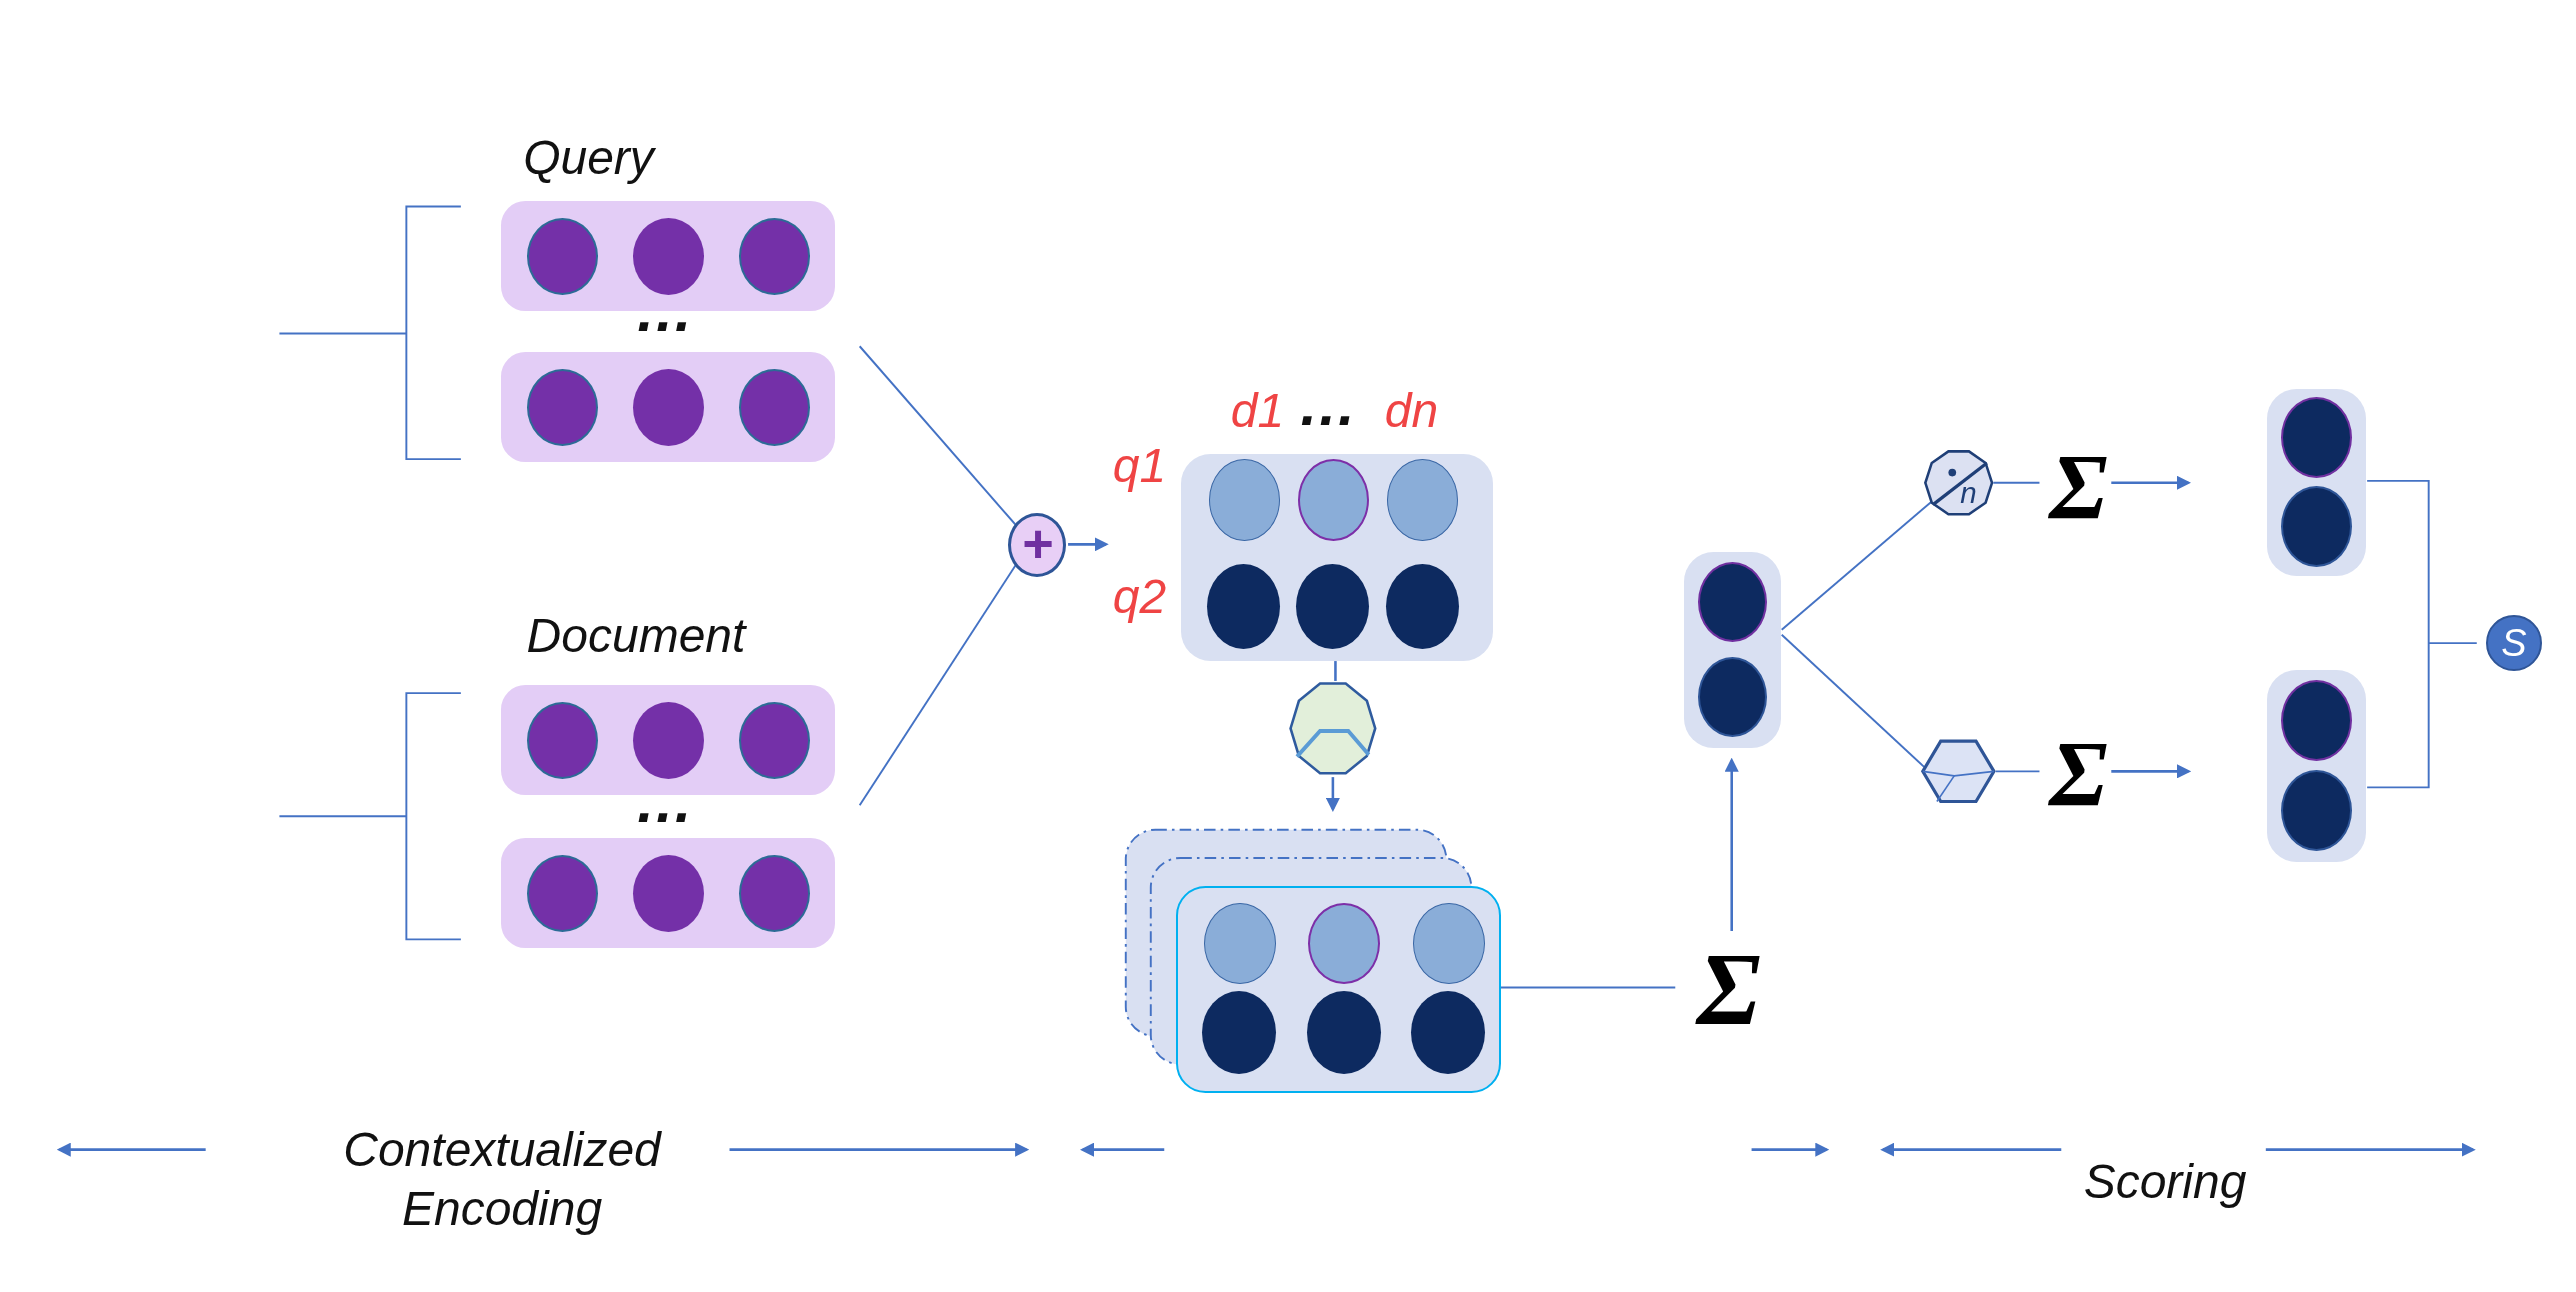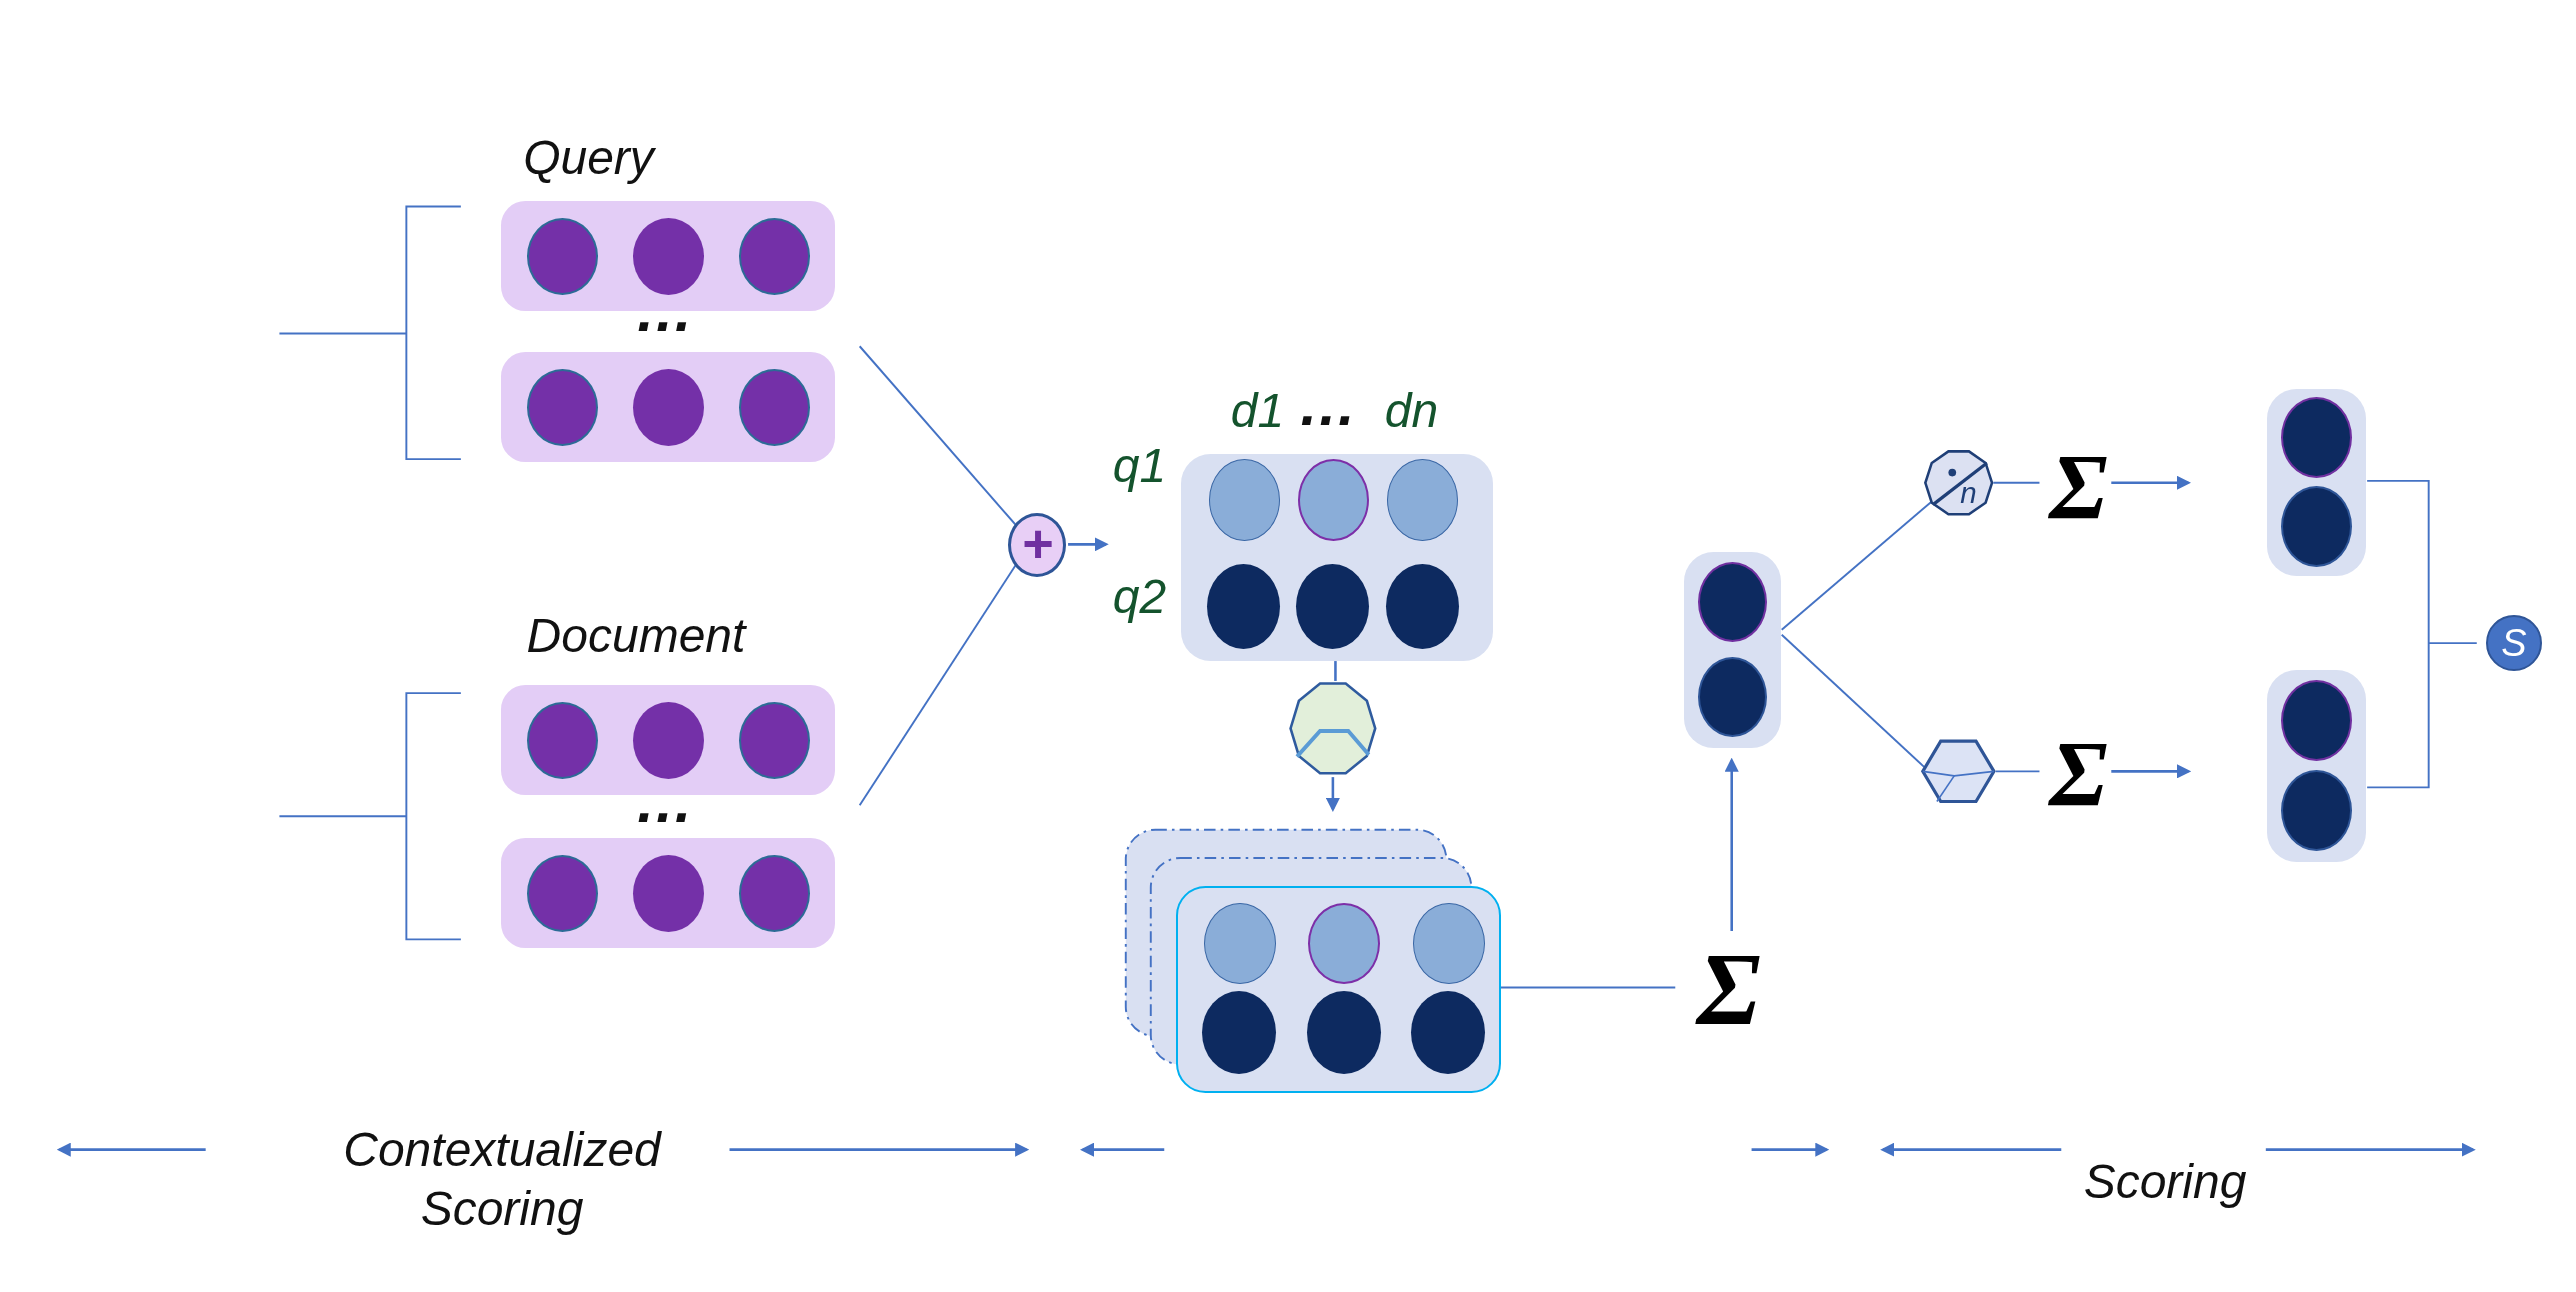--- a/index.html
+++ b/index.html
@@ -4,21 +4,21 @@
 <style>
   html,body{margin:0;padding:0;background:#ffffff;}
   #canvas{
     position:relative;width:2576px;height:1292px;background:#ffffff;overflow:hidden;
     font-family:"Liberation Sans", sans-serif;
   }
   #wires{position:absolute;left:0;top:0;}
   .abs{position:absolute;font-style:italic;}
   .lbl{color:#111111;text-align:center;font-size:48px;line-height:59px;font-weight:400;}
   .dots{color:#111111;text-align:center;font-size:59px;font-weight:700;letter-spacing:7.7px;line-height:59px;}
-  .axislbl{color:#14532d;text-align:center;font-size:48px;line-height:51px;}
+  .axislbl{color:#ef4444;text-align:center;font-size:48px;line-height:51px;}
   
   .xlnet{
     left:18px;top:255px;width:261px;height:641px;background:#7232A8;border-radius:46px;
     display:flex;align-items:center;justify-content:center;
   }
   .xlnet-label{color:#ffffff;font-size:53px;letter-spacing:1.9px;}
   
   .embrow{width:334px;height:110px;background:#E3CDF6;border-radius:24.4px;}
   .embrow .ell{position:absolute;width:71px;height:77px;border-radius:50%;background:#7430A8;top:16.7px;}
   .embrow .e1{left:26px;border:2.6px solid #2C6B96;}
@@ -199,17 +199,17 @@
   </div>
   <div class="abs lavbox score2" style="left:2267px;top:670px;height:192px;">
     <div class="abs ell navy topb" style="left:14px;top:10.3px;width:71px;height:81px;"></div>
     <div class="abs ell navy botb" style="left:14px;top:100px;width:71px;height:81px;"></div>
   </div>
 
   <div class="abs scircle">
     <span>S</span>
   </div>
 
-  <div class="abs lbl" style="left:303px;top:1120px;width:398px;">Contextualized Scoring</div>
+  <div class="abs lbl" style="left:303px;top:1120px;width:398px;">Contextualized Encoding</div>
   <div class="abs lbl" style="left:2069px;top:1120px;width:192px;margin-top:32px;">Scoring</div>
 
 </div>
 
 
 </body></html>

